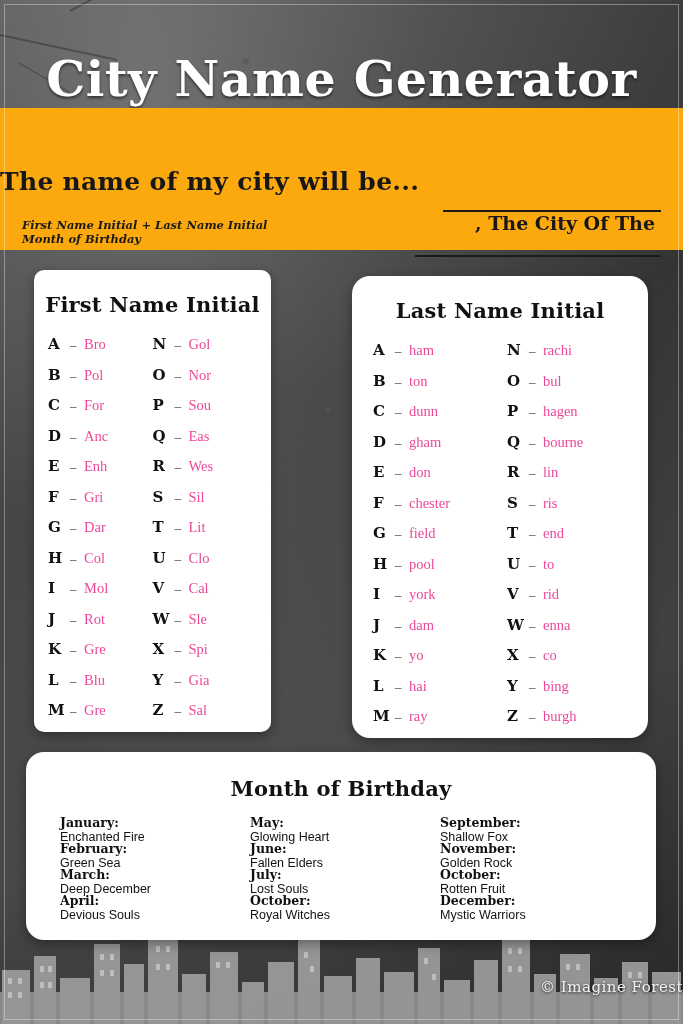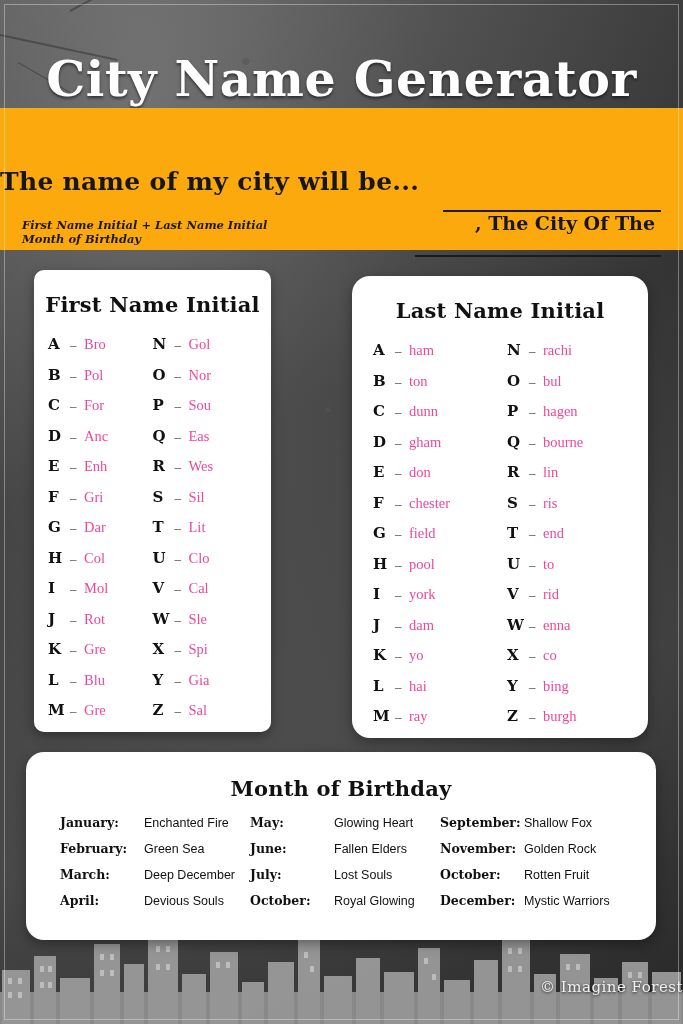--- a/index.html
+++ b/index.html
@@ -206,20 +206,21 @@
   .months {
     display: flex;
     justify-content: space-between;
     padding: 14px 34px 0 34px;
   }
   .month-col { width: 182px; }
   .month-row {
     display: flex;
     align-items: baseline;
     height: 26px;
+    flex-direction: column;
   }
   .month-name {
     font-family: "DejaVu Serif", serif;
     font-weight: bold;
     font-size: 12.5px;
     color: #111;
     width: 84px;
     white-space: nowrap;
   }
   .month-val {
@@ -645,21 +646,21 @@
         <div class="month-row">
             <span class="month-name">June:</span>
             <span class="month-val">Fallen Elders</span>
           </div>
         <div class="month-row">
             <span class="month-name">July:</span>
             <span class="month-val">Lost Souls</span>
           </div>
         <div class="month-row">
             <span class="month-name">October:</span>
-            <span class="month-val">Royal Glowing</span>
+            <span class="month-val">Royal Witches</span>
           </div>
       </div>
       <div class="month-col">
         <div class="month-row">
             <span class="month-name">September:</span>
             <span class="month-val">Shallow Fox</span>
           </div>
         <div class="month-row">
             <span class="month-name">November:</span>
             <span class="month-val">Golden Rock</span>

